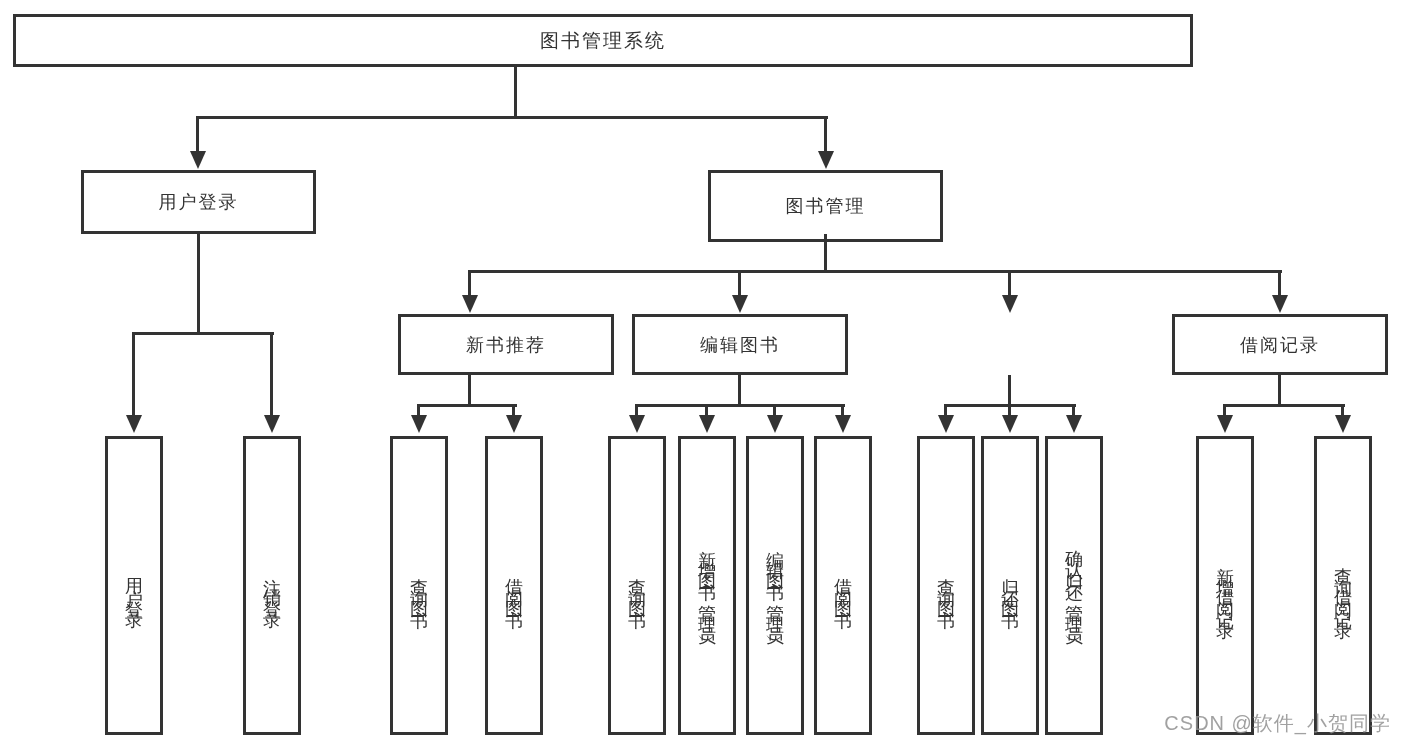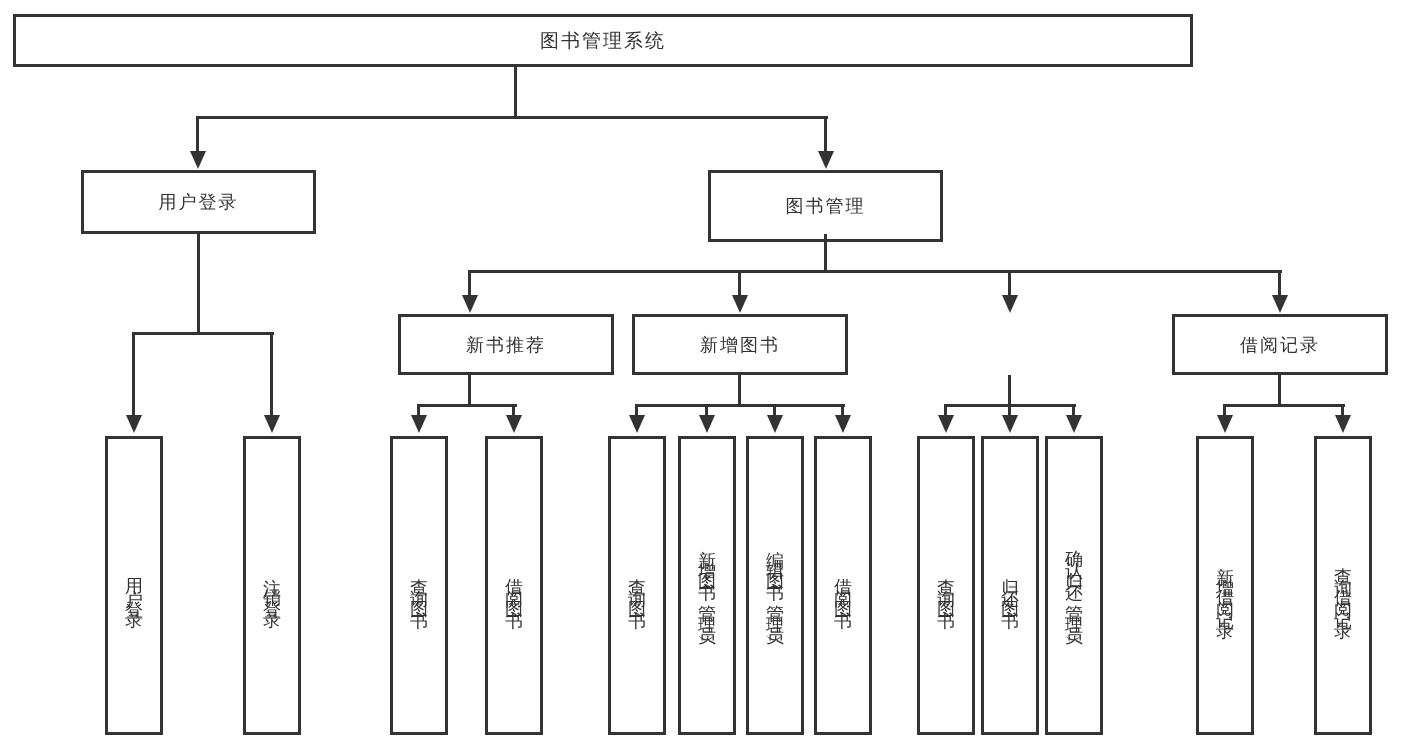--- a/index.html
+++ b/index.html
@@ -115,21 +115,21 @@
   <div class="arrow" style="left:732px; top:295px;"></div>
   <div class="vline" style="left:1008px; top:270px; height:28px;"></div>
   <div class="arrow" style="left:1002px; top:295px;"></div>
   <div class="vline" style="left:1278px; top:270px; height:28px;"></div>
   <div class="arrow" style="left:1272px; top:295px;"></div>
 
   <div class="node node-mid" style="left:362px; top:314px; width:216px; height:61px;margin-left:36px;">
     <span>新书推荐</span>
   </div>
   <div class="node node-mid" style="left:632px; top:314px; width:216px; height:61px;">
-    <span>新增图书</span>
+    <span>编辑图书</span>
   </div>
   <div class="node node-mid" style="left:1172px; top:314px; width:216px; height:61px;">
     <span>借阅记录</span>
   </div>
 
   <div class="vline" style="left:468px; top:375px; height:32px;"></div>
   <div class="hline" style="left:417px; top:404px; width:100px;"></div>
   <div class="vline" style="left:417px; top:404px; height:14px;"></div>
   <div class="arrow" style="left:411px; top:415px;"></div>
   <div class="vline" style="left:512px; top:404px; height:14px;"></div>
@@ -199,14 +199,15 @@
     <span>确认归还（管理员）</span>
   </div>
 
   <div class="leaf" style="left:1196px;">
     <span>新增借阅记录</span>
   </div>
   <div class="leaf" style="left:1314px;">
     <span>查询借阅记录</span>
   </div>
 
+  <div class="watermark">CSDN @软件_小贺同学</div>
 
 </div>
 
 </body></html>

